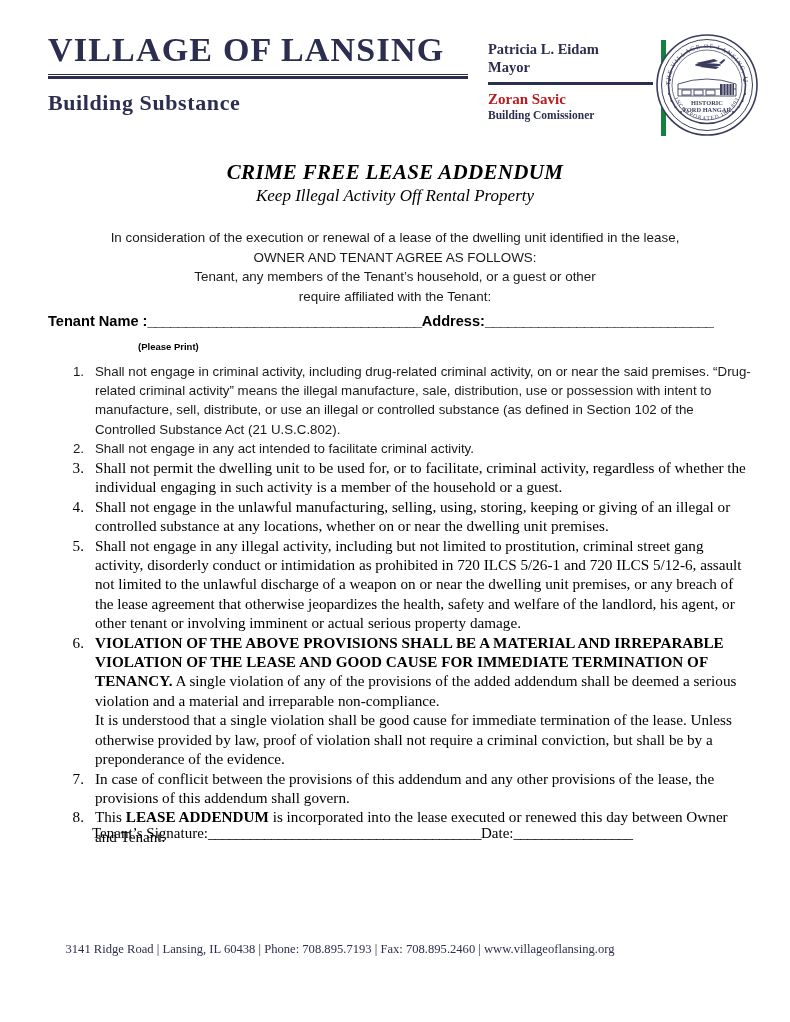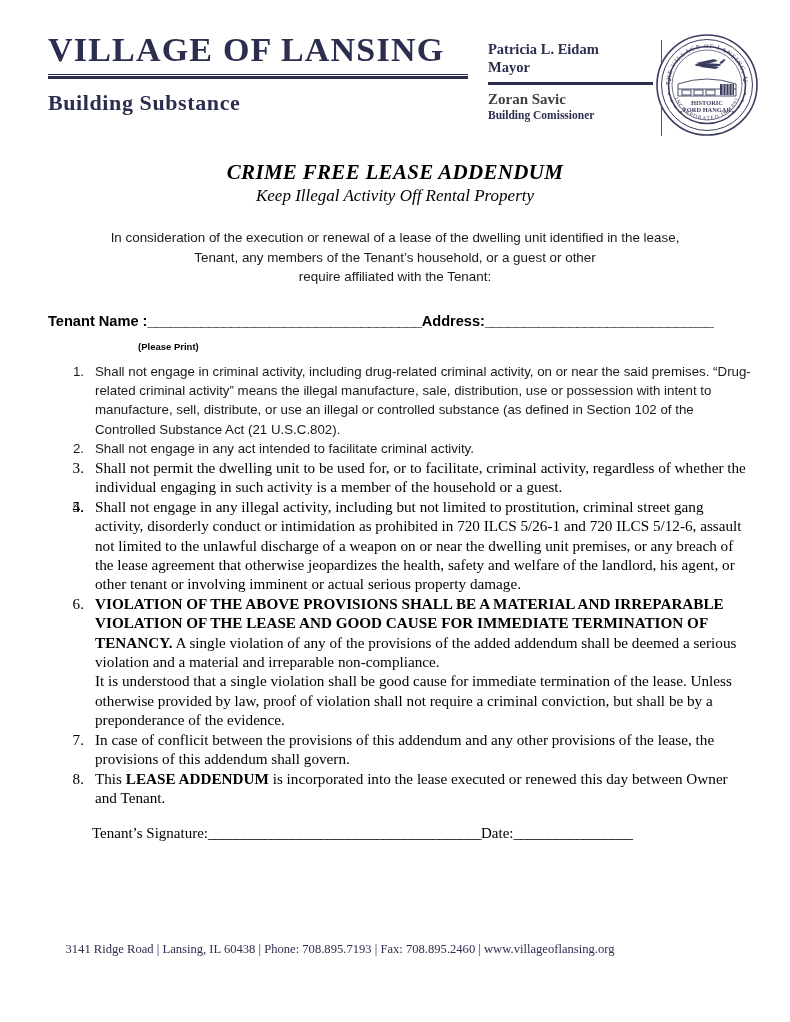--- a/index.html
+++ b/index.html
@@ -64,21 +64,21 @@
     color: #2c2e4f;
     margin-top: 11px;
     white-space: nowrap;
   }
 
   .hdr-mid {
     position: absolute;
     left: 440px;
     top: 8px;
     width: 165px;
-    border-right: 1px solid #15803d;
+    border-right: 5px solid #15803d;
     padding-right: 8px;
     height: 96px;
   }
   .hdr-name {
     font-family: "Liberation Serif", serif;
     font-weight: bold;
     font-size: 14.5px;
     color: #2c2e4f;
     line-height: 1.25;
     white-space: nowrap;
@@ -92,21 +92,21 @@
   }
   .mid-rule {
     height: 2.5px;
     background: #2c2e4f;
     margin: 6px 0 5px 0;
   }
   .hdr-name2 {
     font-family: "Liberation Serif", serif;
     font-weight: bold;
     font-size: 15px;
-    color: #404040;
+    color: #b91c1c;
     line-height: 1.2;
   }
   .hdr-role2 {
     font-family: "Liberation Serif", serif;
     font-weight: bold;
     font-size: 11.5px;
     color: #2c2e4f;
     line-height: 1.2;
     margin-top: 1px;
   }
@@ -325,20 +325,21 @@
         <text x="51" y="78" text-anchor="middle" font-family="'Liberation Serif', serif" font-size="6.4" font-weight="bold" fill="#3b3d5e">FORD HANGAR</text>
       </svg>
     </div>
   </div>
 
   <div class="doc-title">CRIME FREE LEASE ADDENDUM</div>
   <div class="doc-subtitle">Keep Illegal Activity Off Rental Property</div>
 
   <div class="intro">
     <div>In consideration of the execution or renewal of a lease of the dwelling unit identified in the lease,</div>
+    <div>OWNER AND TENANT AGREE AS FOLLOWS:</div>
     <div>Tenant, any members of the Tenant’s household, or a guest or other</div>
     <div>require affiliated with the Tenant:</div>
   </div>
 
   <div class="tenant-row">
     <span>Tenant Name :</span><span class="fill">____________________________________</span><span>Address:</span><span class="fill">______________________________</span>
   </div>
   <div class="please-print">(Please Print)</div>
 
   <div class="clauses">
@@ -353,20 +354,21 @@
       <span>Shall not engage in any act intended to facilitate criminal activity.</span>
     </div>
 
     <div class="clause serif">
       <span class="num">3.</span>
       <span>Shall not permit the dwelling unit to be used for, or to facilitate, criminal activity, regardless of whether the individual engaging in such activity is a member of the household or a guest.</span>
     </div>
 
     <div class="clause serif">
       <span class="num">4.</span>
+      <span>Shall not engage in the unlawful manufacturing, selling, using, storing, keeping or giving of an illegal or controlled substance at any locations, whether on or near the dwelling unit premises.</span>
     </div>
 
     <div class="clause serif">
       <span class="num">5.</span>
       <span>Shall not engage in any illegal activity, including but not limited to prostitution, criminal street gang activity, disorderly conduct or intimidation as prohibited in 720 ILCS 5/26-1 and 720 ILCS 5/12-6, assault not limited to the unlawful discharge of a weapon on or near the dwelling unit premises, or any breach of the lease agreement that otherwise jeopardizes the health, safety and welfare of the landlord, his agent, or other tenant or involving imminent or actual serious property damage.</span>
     </div>
 
     <div class="clause serif">
       <span class="num">6.</span>
       <b>VIOLATION OF THE ABOVE PROVISIONS SHALL BE A MATERIAL AND IRREPARABLE VIOLATION OF THE LEASE AND GOOD CAUSE FOR IMMEDIATE TERMINATION OF TENANCY.</b><span> A single violation of any of the provisions of the added addendum shall be deemed a serious violation and a material and irreparable non-compliance.</span>

